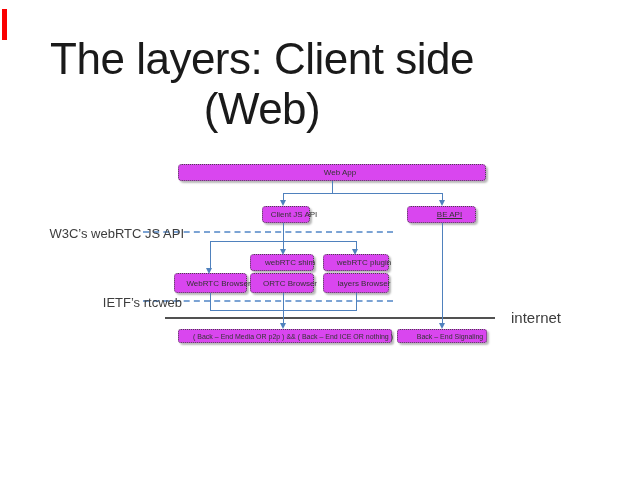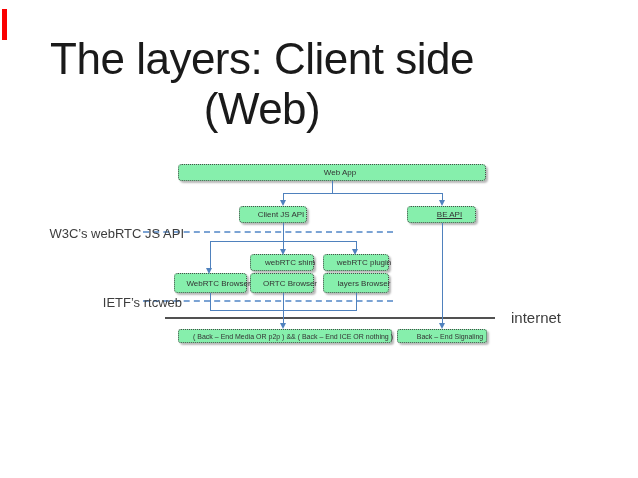--- a/index.html
+++ b/index.html
@@ -6,21 +6,21 @@
   .slide {
     position:relative; width:638px; height:478px; background:#ffffff;
     overflow:hidden; font-family:"Liberation Sans", sans-serif;
   }
   .red-bar { position:absolute; left:2px; top:9px; width:5px; height:31px; background:#fa0000; }
   .title {
     position:absolute; left:0; top:34px; width:524px; text-align:center;
     font-size:44px; color:#1a1a1a; font-weight:400; letter-spacing:-0.5px;
   }
   .box {
-    position:absolute; background:#86efac; border:1px dotted #4a4a4a; border-radius:4px;
+    position:absolute; background:#d946ef; border:1px dotted #4a4a4a; border-radius:4px;
     box-shadow:2px 2px 2px rgba(0,0,0,0.28);
     display:flex; align-items:center; justify-content:center;
     font-size:8px; color:#333; white-space:nowrap; box-sizing:border-box;padding-left:16px;
   }
   .box.small { font-size:7px; border-radius:3px; }
   .conn { position:absolute; background:#4f81bd; }
   .arrow-down {
     position:absolute; width:0; height:0;
     border-left:3.5px solid transparent; border-right:3.5px solid transparent;
     border-top:6px solid #4f81bd;
@@ -34,21 +34,21 @@
 <body>
 
 <div class="slide">
 
   <div class="red-bar"></div>
 
   <div class="title">The layers: Client side (Web)</div>
 
   <div class="box" style="left:178px; top:164px; width:308px; height:17px;">Web App</div>
 
-  <div class="box" style="left:239px; top:206px; width:68px; height:17px;">Client JS API</div>
+  <div class="box" style="left:262px; top:206px; width:48px; height:17px;">Client JS API</div>
 
   <div class="box" style="left:407px; top:206px; width:69px; height:17px;text-decoration:underline;">BE API</div>
 
   <div class="box" style="left:250px; top:254px; width:64px; height:17px;">webRTC shim</div>
 
   <div class="box" style="left:323px; top:254px; width:66px; height:17px;">webRTC plugin</div>
 
   <div class="box" style="left:250px; top:273px; width:64px; height:20px;">ORTC Browser</div>
 
   <div class="box" style="left:174px; top:273px; width:73px; height:20px;">WebRTC Browser</div>

